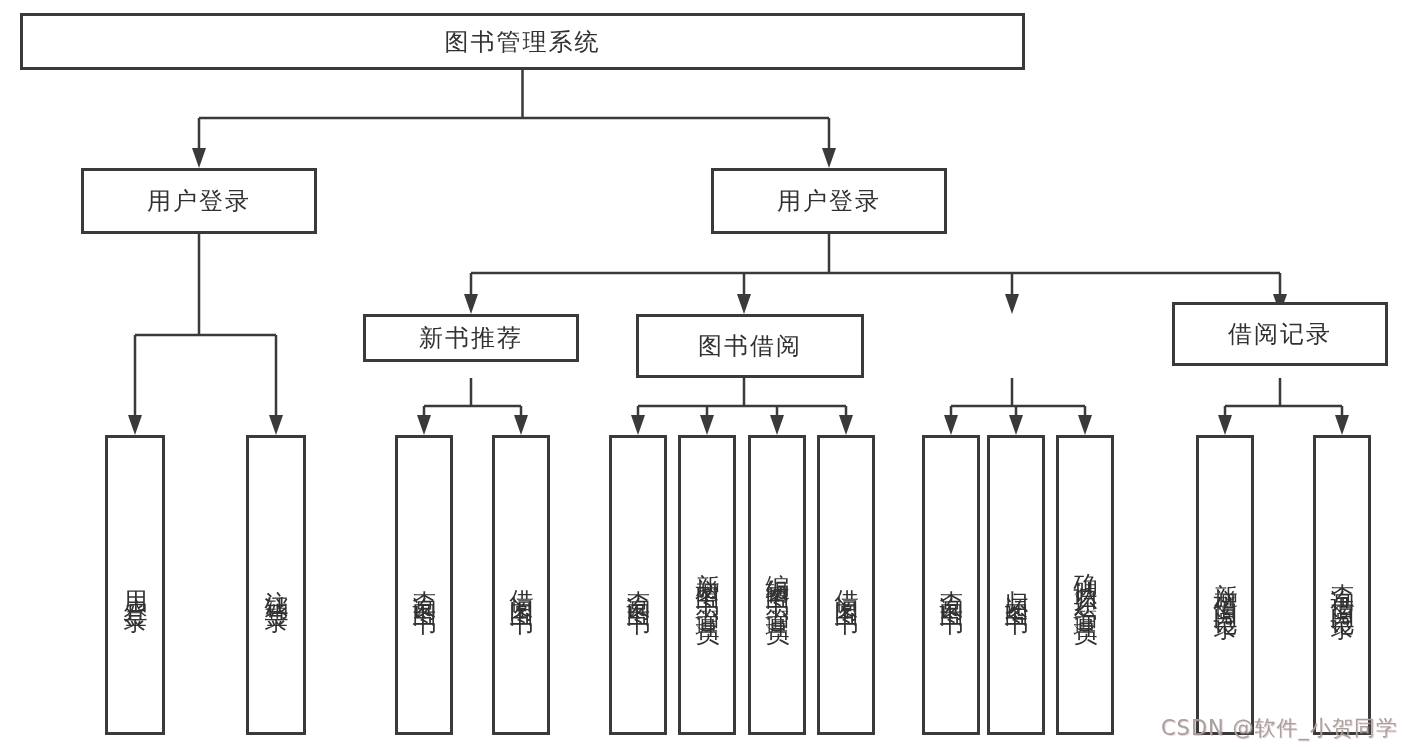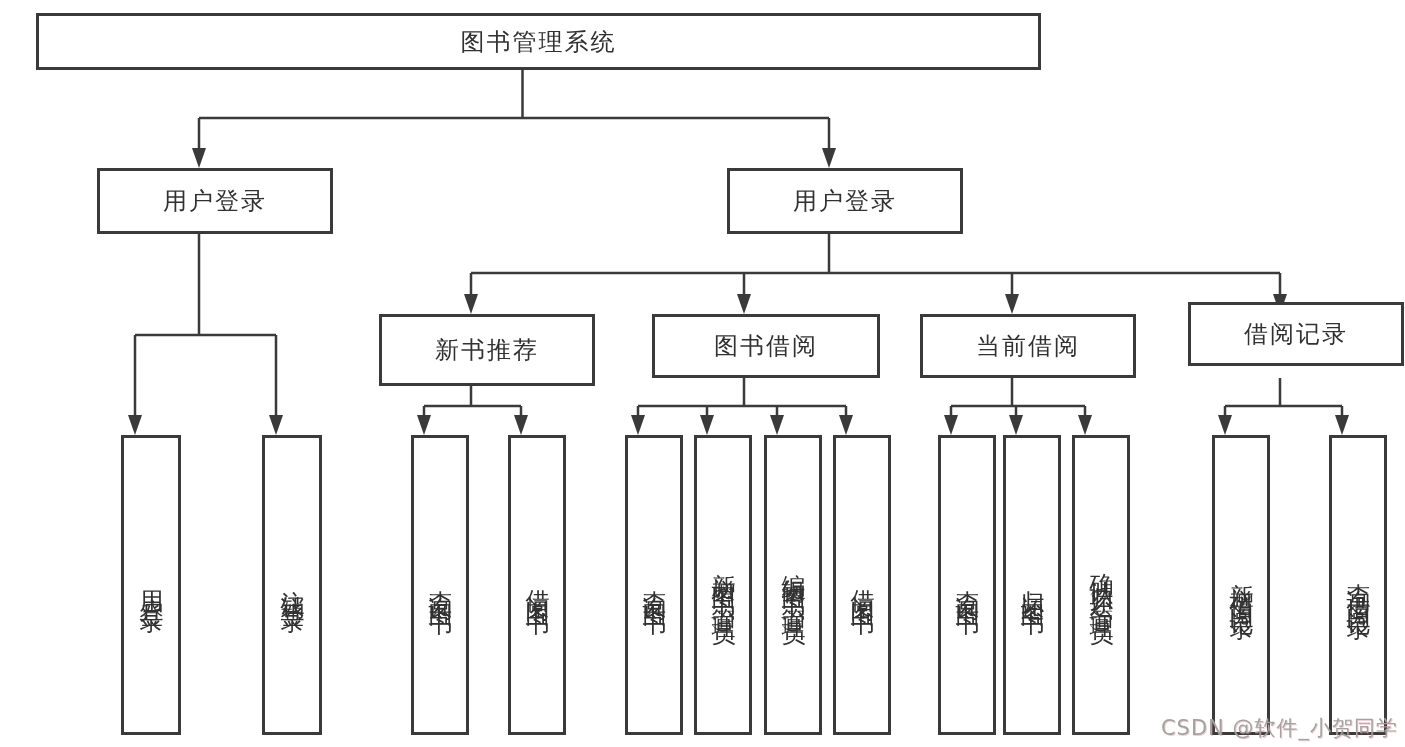--- a/index.html
+++ b/index.html
@@ -23,21 +23,20 @@
     box-sizing: border-box;
     border: 3px solid #3a3a3a;
     background: #ffffff;
     display: flex;
     align-items: center;
     justify-content: center;
     text-align: center;
     font-size: 24px;
     letter-spacing: 2px;
     color: #313131;
-    margin-left: 16px;
   }
   .leaf {
     top: 435px;
     height: 300px;
   }
   .leaf .vtext {
     writing-mode: vertical-rl;
     text-orientation: mixed;
     letter-spacing: 7px;
     line-height: 1.05;
@@ -104,28 +103,25 @@
     <span>图书管理系统</span>
   </div>
 
   <div class="node" style="left:81px; top:168px; width:236px; height:66px;">
     <span>用户登录</span>
   </div>
   <div class="node" style="left:711px; top:168px; width:236px; height:66px;">
     <span>用户登录</span>
   </div>
 
-  <div class="node" style="left:363px; top:314px; width:216px; height:72px;">
+  <div class="node" style="left:363px; top:314px; width:216px; height:48px;">
     <span>新书推荐</span>
   </div>
   <div class="node" style="left:636px; top:314px; width:228px; height:64px;">
     <span>图书借阅</span>
-  </div>
-  <div class="node" style="left:904px; top:314px; width:216px; height:64px;">
-    <span>当前借阅</span>
   </div>
   <div class="node" style="left:1172px; top:302px; width:216px; height:64px;">
     <span>借阅记录</span>
   </div>
 
   <div class="node leaf" style="left:105px; width:60px;">
     <span class="vtext">用户登录</span>
   </div>
   <div class="node leaf" style="left:246px; width:60px;">
     <span class="vtext">注销登录</span>

